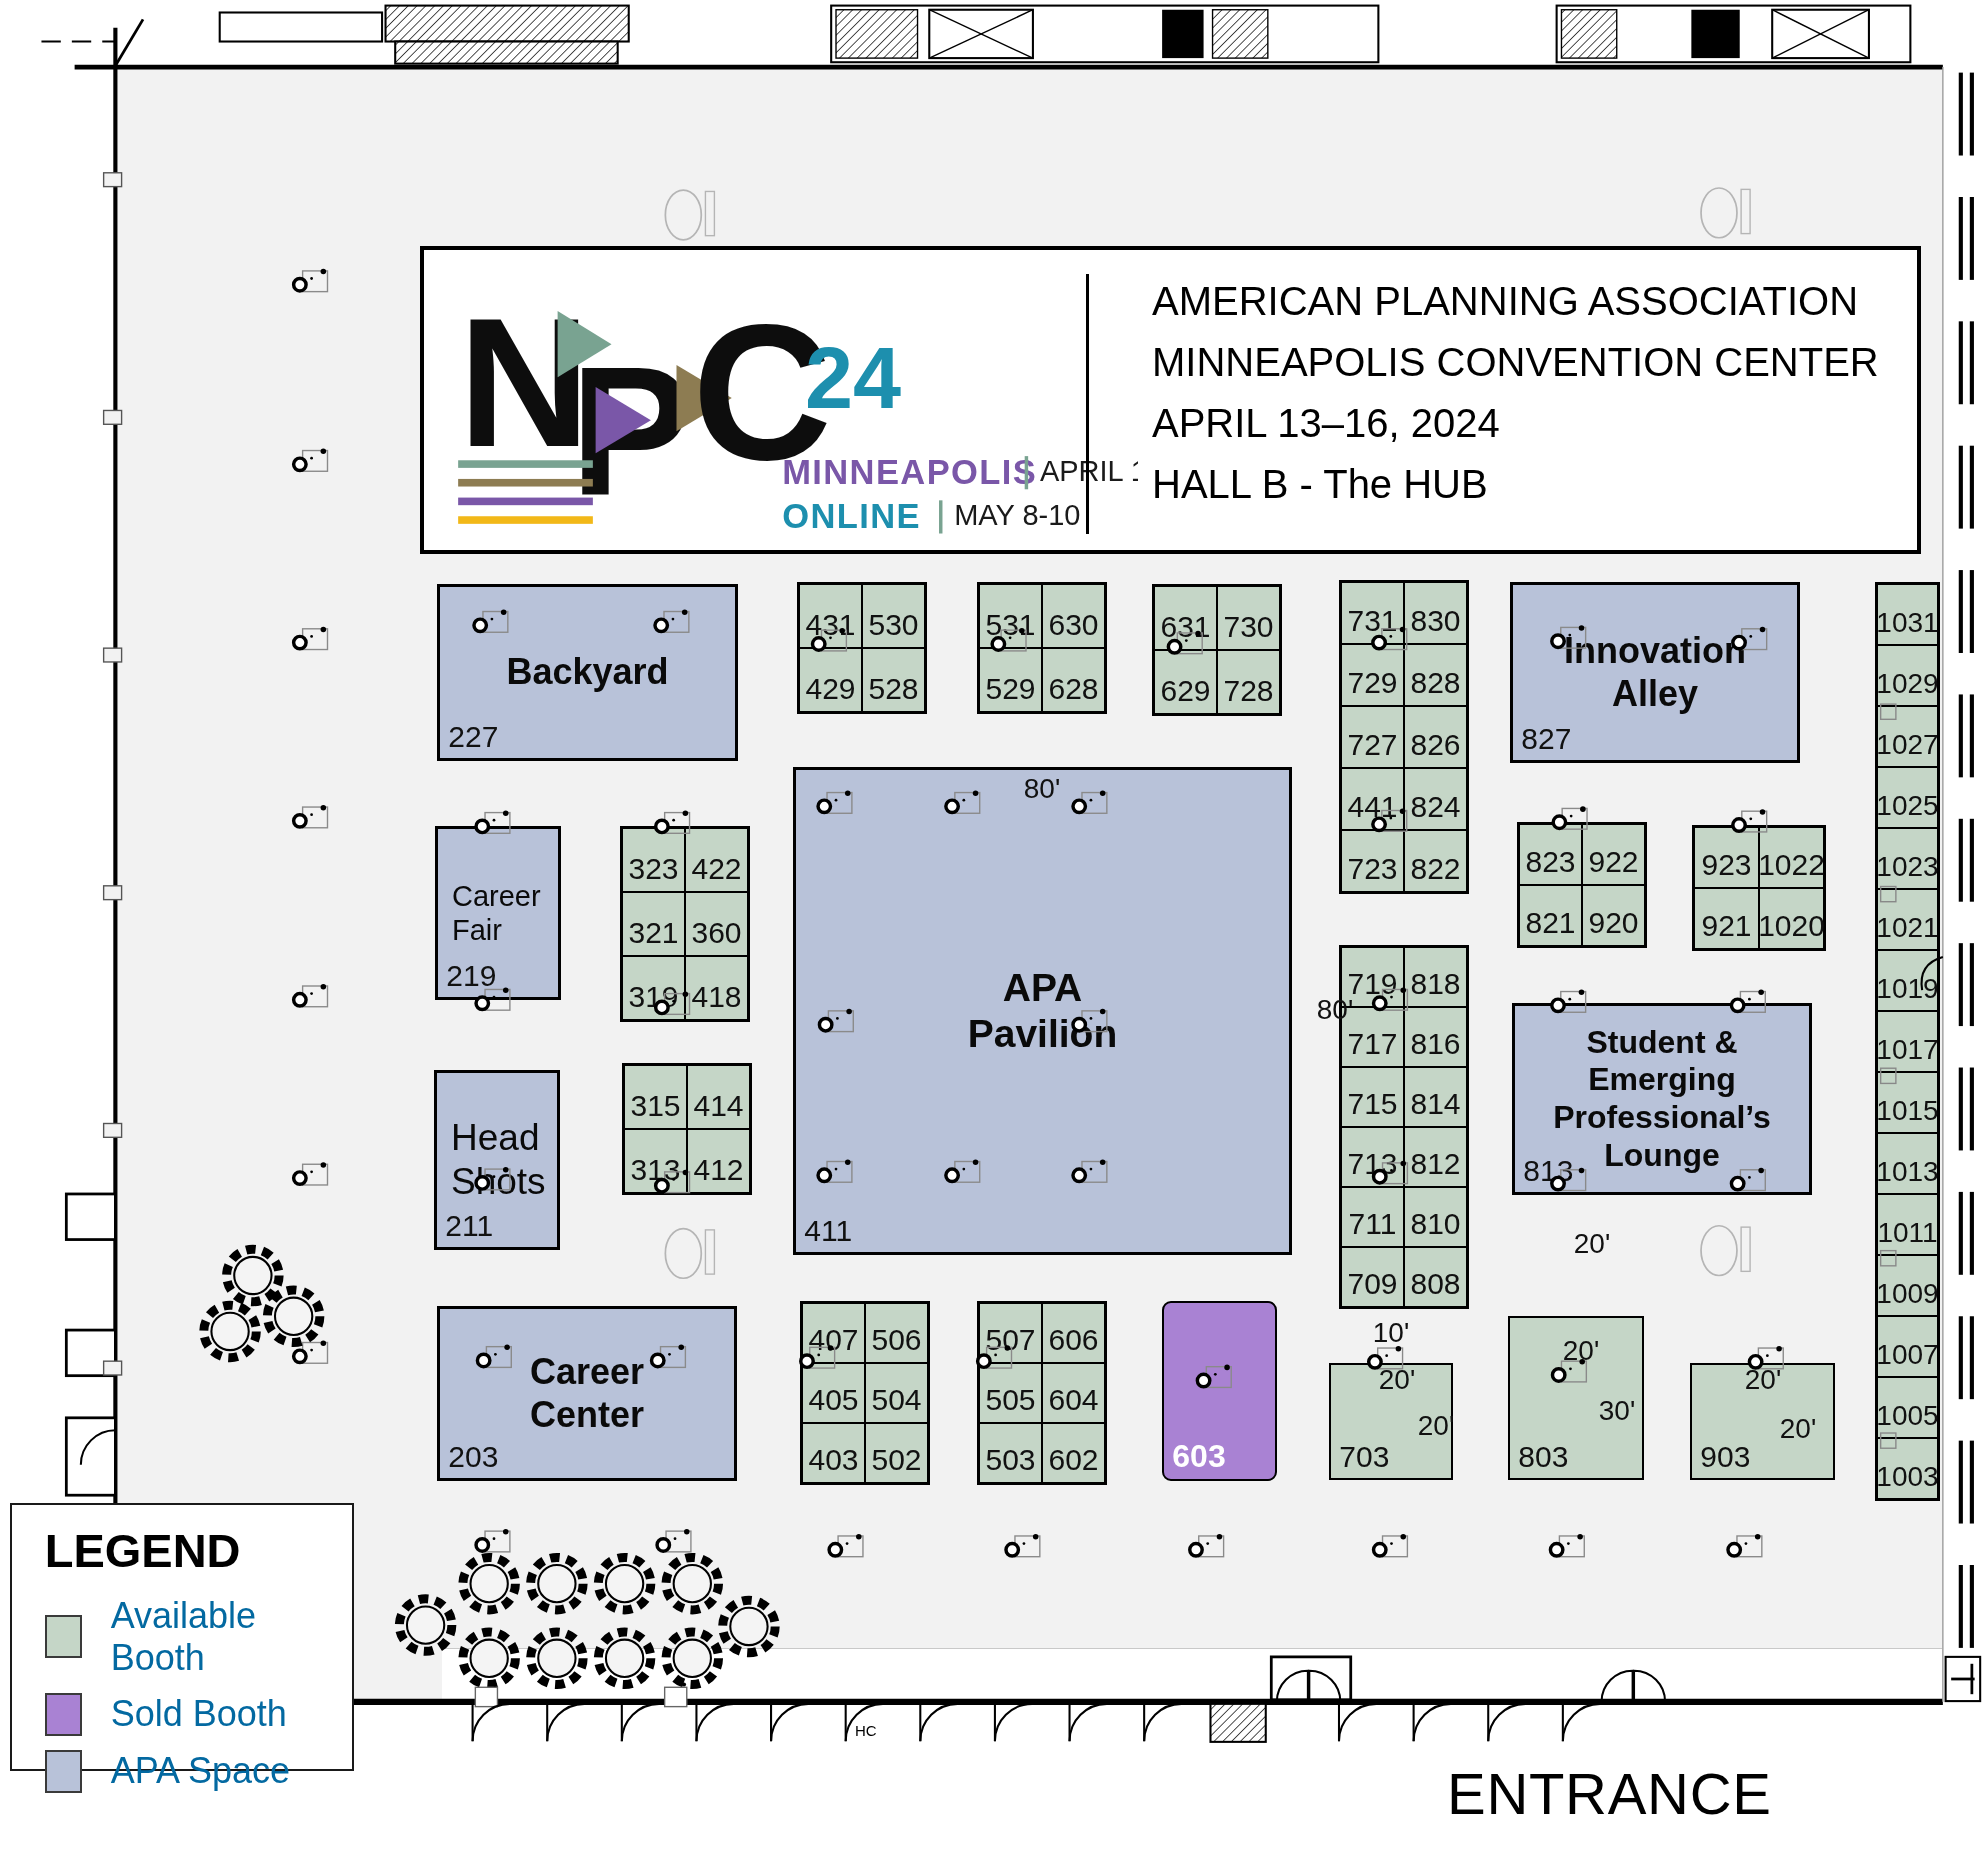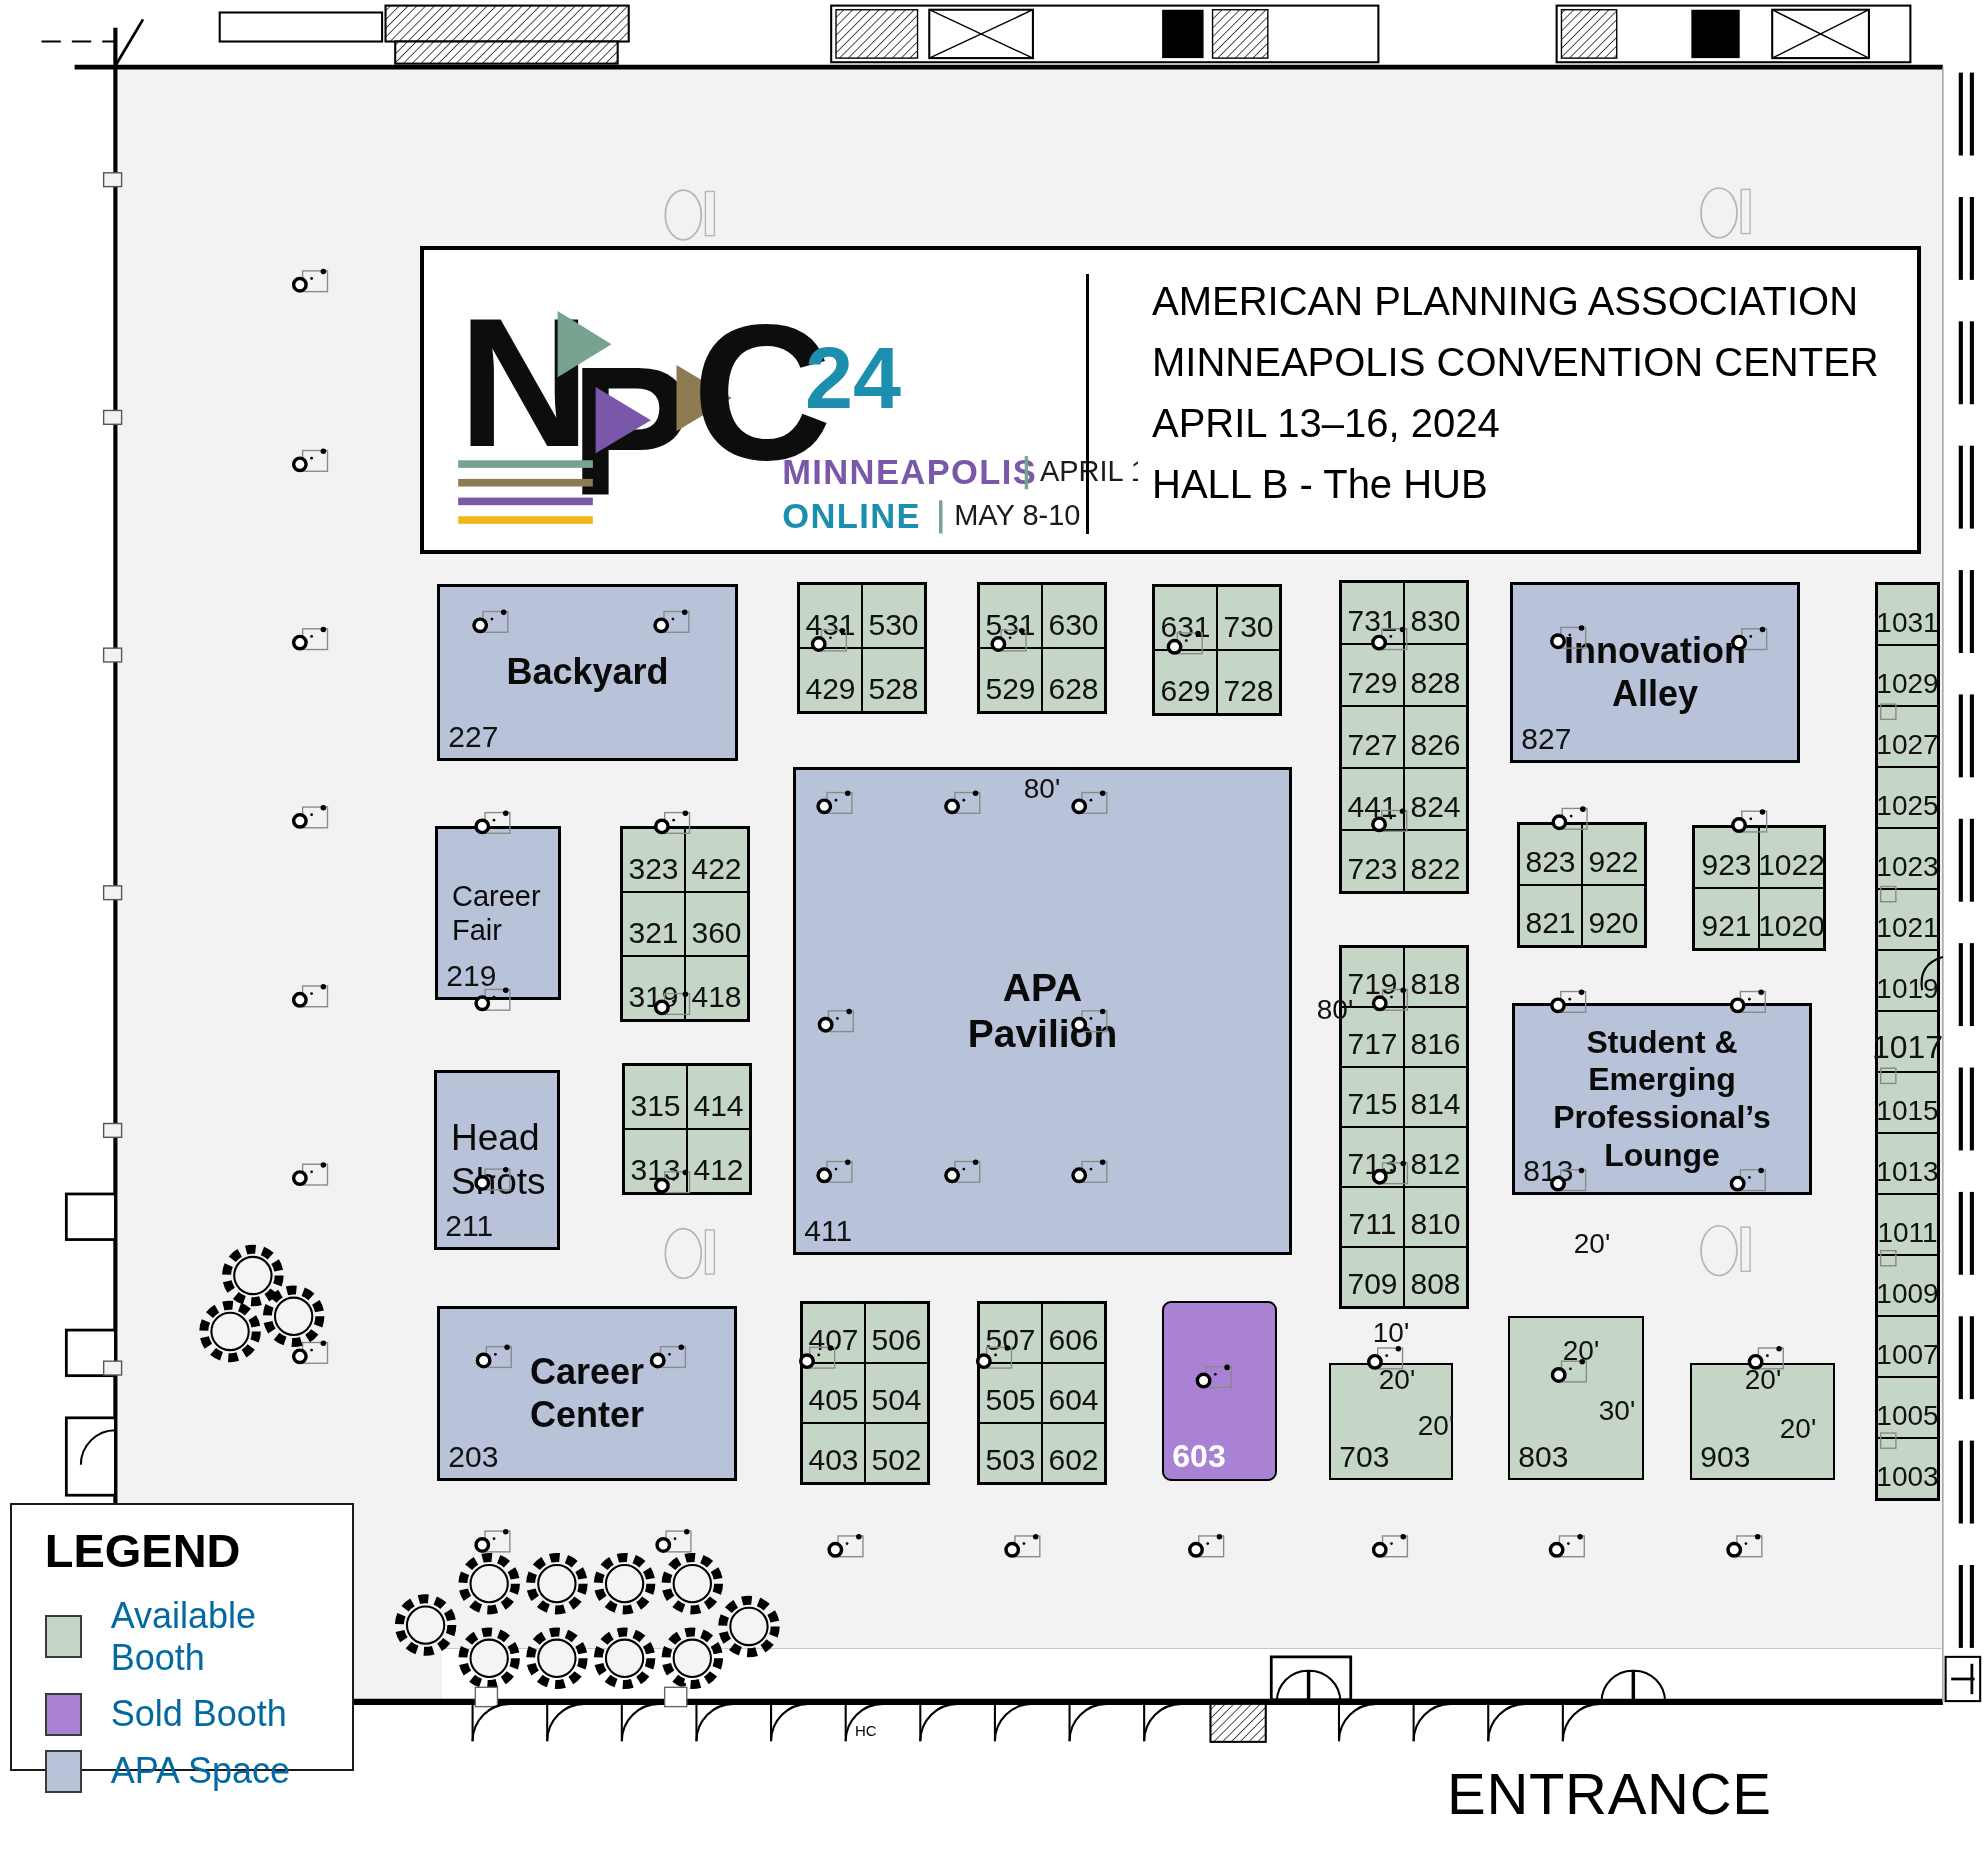--- a/index.html
+++ b/index.html
@@ -164,21 +164,21 @@
         <div class="cell">602</div>
       </div>
       <div class="block" style="left: 1875px; top: 582px; grid-template-columns: 61px; grid-auto-rows: 61px;">
         <div class="cell" style="font-size: 28px;">1031</div>
         <div class="cell" style="font-size: 28px;">1029</div>
         <div class="cell" style="font-size: 28px;">1027</div>
         <div class="cell" style="font-size: 28px;">1025</div>
         <div class="cell" style="font-size: 28px;">1023</div>
         <div class="cell" style="font-size: 28px;">1021</div>
         <div class="cell" style="font-size: 28px;">1019</div>
-        <div class="cell" style="font-size: 32px;">1017</div>
+        <div class="cell" style="font-size: 28px;">1017</div>
         <div class="cell" style="font-size: 28px;">1015</div>
         <div class="cell" style="font-size: 28px;">1013</div>
         <div class="cell" style="font-size: 28px;">1011</div>
         <div class="cell" style="font-size: 28px;">1009</div>
         <div class="cell" style="font-size: 28px;">1007</div>
         <div class="cell" style="font-size: 28px;">1005</div>
         <div class="cell" style="font-size: 28px;">1003</div>
       </div>
       <div class="single sold" style="left: 1162px; top: 1301px; width: 115px; height: 180px; border-radius: 9px;">
         <div class="bn">603</div>

